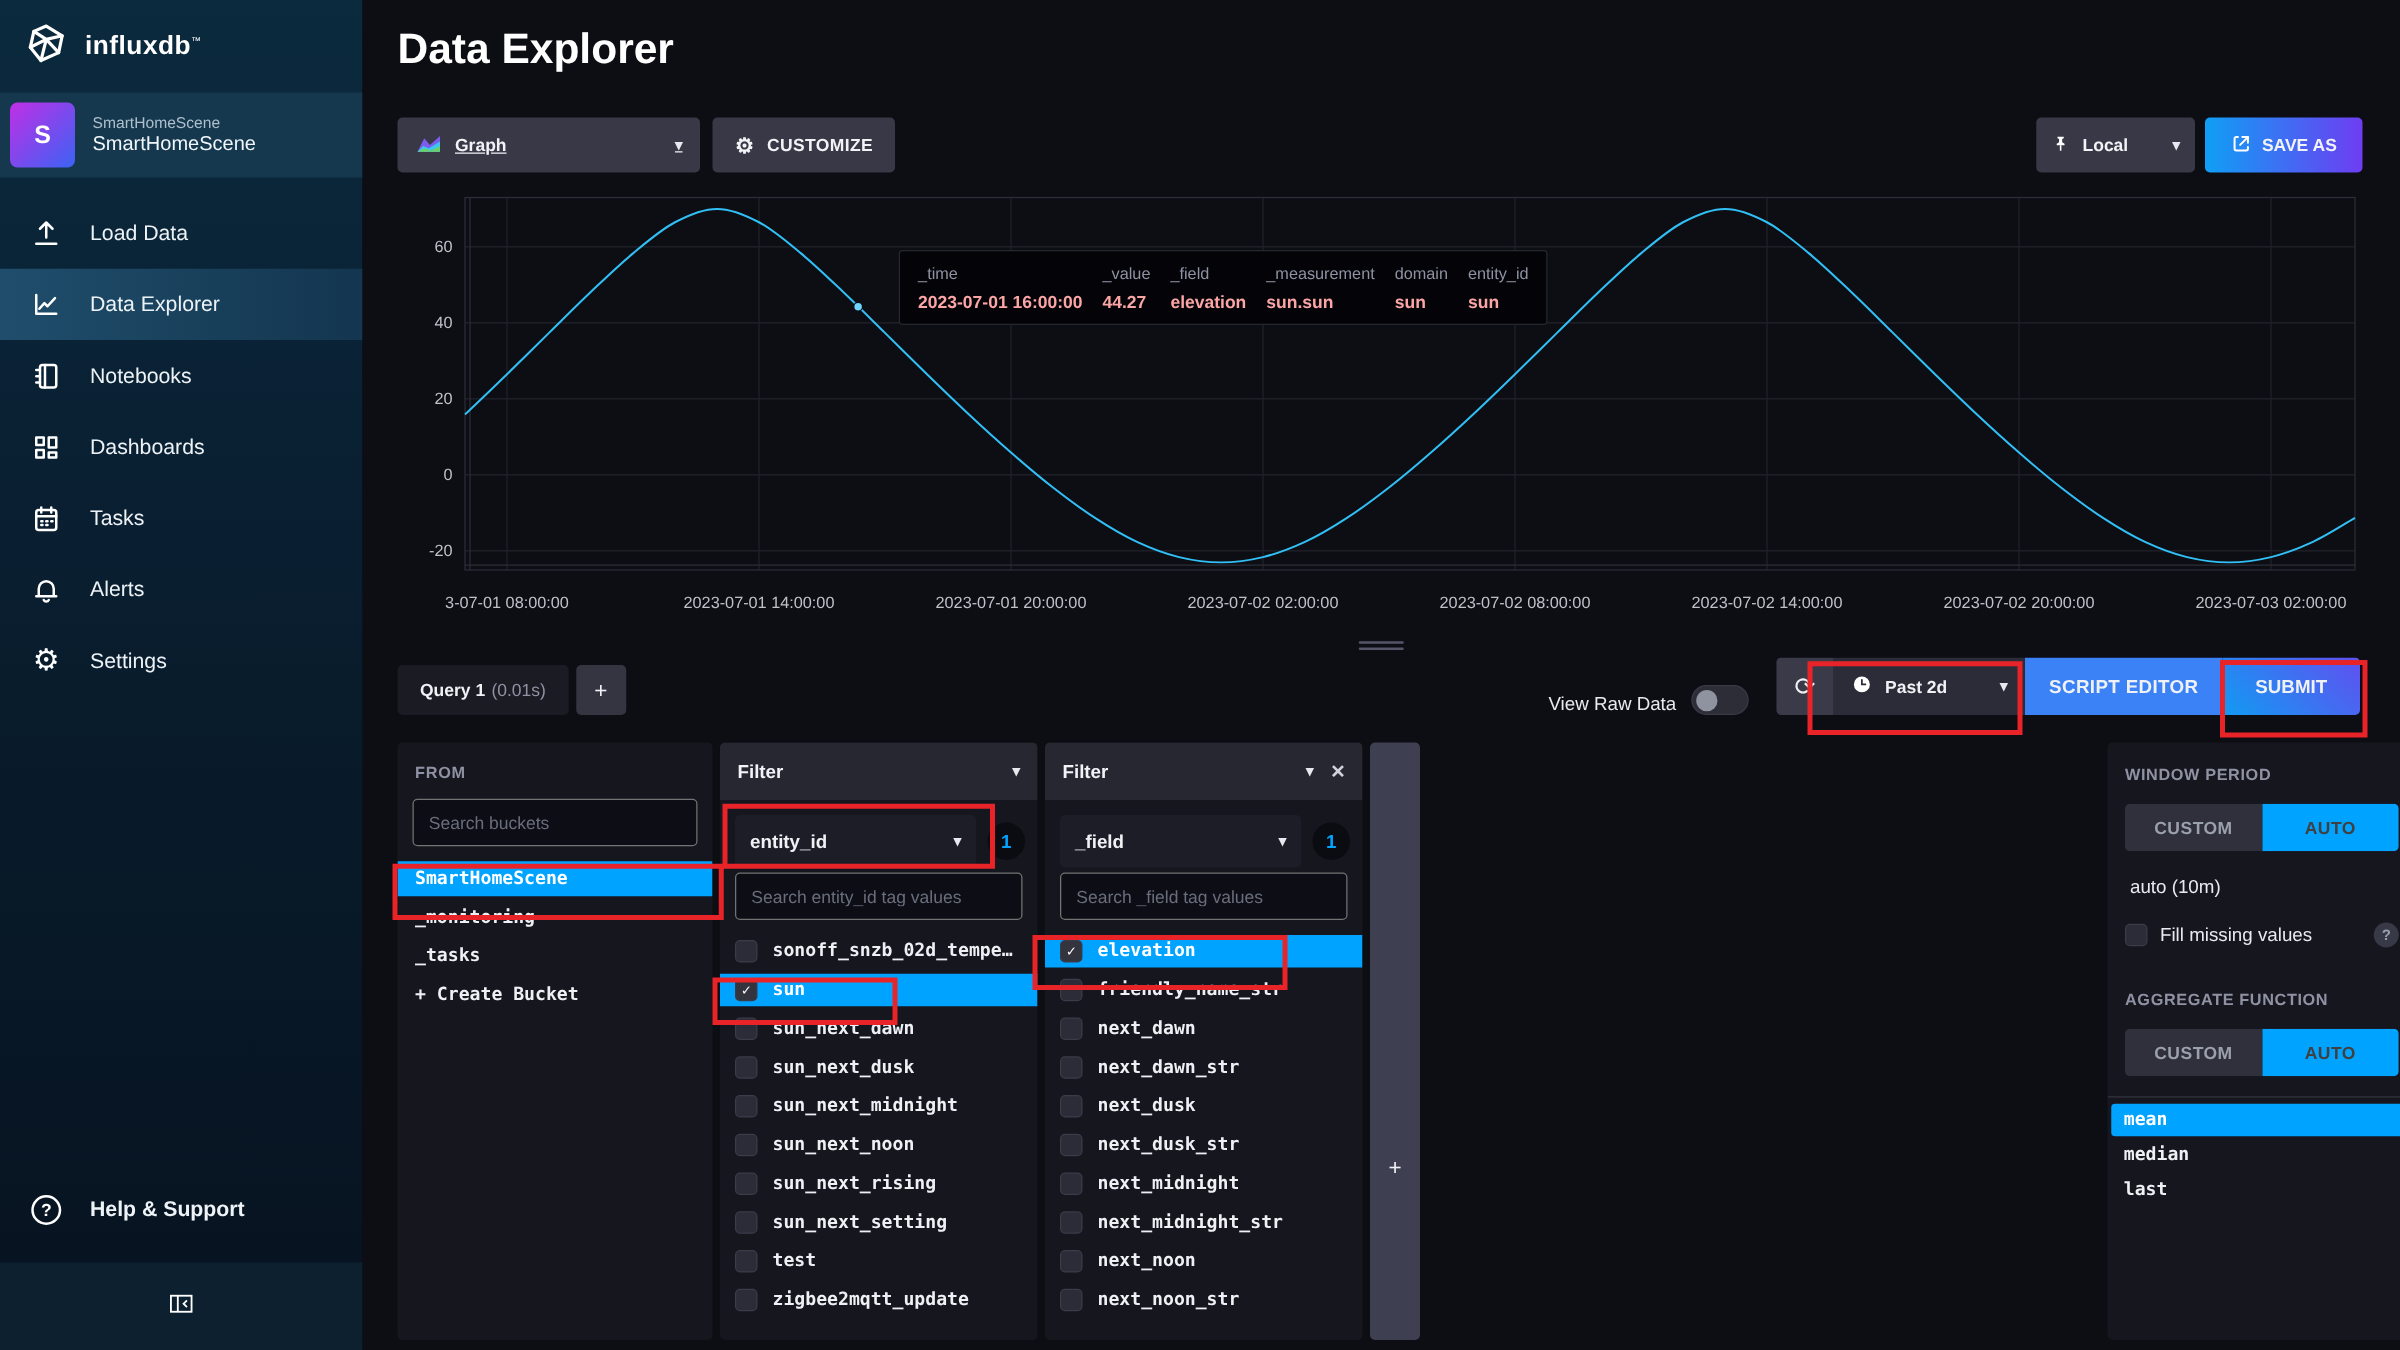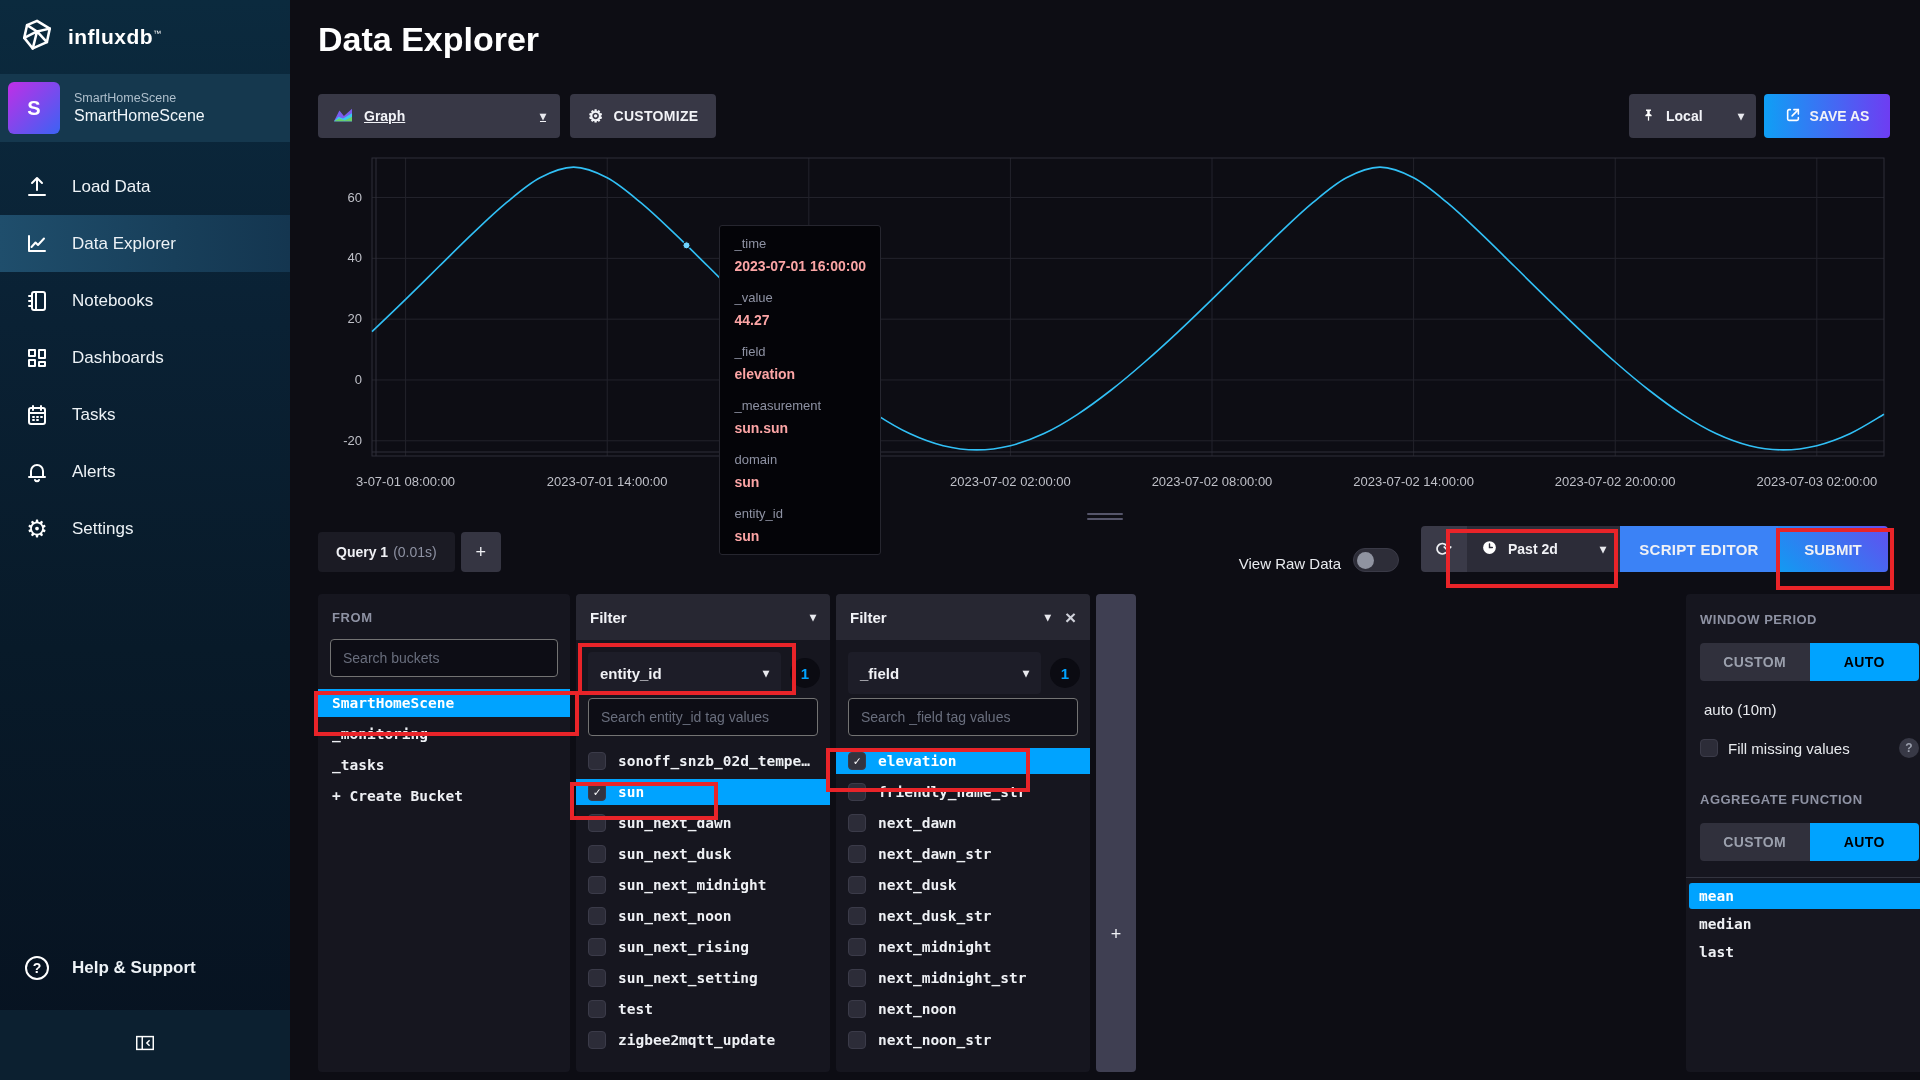--- a/index.html
+++ b/index.html
@@ -118,21 +118,21 @@
   .value-row.checked .checkbox { background:#34343f; }
   .value-row.checked .checkbox::after { content:"✓"; }
   .value-row .vlabel { margin-left:12px; }
 
   .rp-label { padding:18px 14px 0; font-size:13px; font-weight:700; color:#8e92a3; letter-spacing:.5px; }
   .rp-label.agg { padding-top:34px; }
   .segmented { display:flex; margin:16px 14px 0; height:38px; border-radius:4px; overflow:hidden; }
   .seg { flex:1; display:flex; align-items:center; justify-content:center; font-weight:700; font-size:14px;
     letter-spacing:.4px; cursor:pointer; }
   .seg.custom { background:#30303c; color:#9ba0ad; }
-  .seg.auto { background:#00a3ff; color:#000000; }
+  .seg.auto { background:#00a3ff; color:#404040; }
   .auto-value { margin:20px 0 0 18px; font-size:15px; color:#e8eaee; }
   .fill-row { display:flex; align-items:center; margin:20px 14px 0; gap:10px; font-size:15px; color:#e8eaee; }
   .help-circle { margin-left:auto; width:20px; height:20px; border-radius:50%; background:#383946; color:#9ba0ad;
     font-size:12px; font-weight:700; display:flex; align-items:center; justify-content:center; cursor:pointer; }
   .agg-list { margin-top:16px; border-top:1px solid #33343f; padding-top:3px; font-family:"DejaVu Sans Mono", monospace; }
   .agg-row { height:26px; margin:2px 3px; display:flex; align-items:center; padding-left:10px;
     font-size:14.5px; font-weight:700; color:#eef0f4; border-radius:3px; cursor:pointer; }
   .agg-row.selected { background:#00a3ff; color:#fff; }
 
   
@@ -315,21 +315,21 @@
           <line x1="1297.2" y1="8" x2="1297.2" y2="306" stroke="#23232c" stroke-width="1"></line>
           <text x="1297.2" y="336" fill="#bfc0c8" font-size="13" font-family="Liberation Sans" text-anchor="middle">2023-07-02 20:00:00</text>
           <line x1="1498.8000000000002" y1="8" x2="1498.8000000000002" y2="306" stroke="#23232c" stroke-width="1"></line>
           <text x="1498.8000000000002" y="336" fill="#bfc0c8" font-size="13" font-family="Liberation Sans" text-anchor="middle">2023-07-03 02:00:00</text>
           <rect x="54" y="8" width="1512" height="298" fill="none" stroke="#2e2e39" stroke-width="1"></rect>
           <line x1="58" y1="8" x2="58" y2="306" stroke="#2e2e39" stroke-width="1"></line>
           <line x1="54" y1="302" x2="1566" y2="302" stroke="#2e2e39" stroke-width="1"></line>
           <path d="M54.0,181.6C59.6,176.3 76.4,160.3 87.6,149.4C98.8,138.5 110.0,127.3 121.2,116.3C132.4,105.3 143.6,94.0 154.8,83.4C166.0,72.8 177.2,62.0 188.4,52.7C199.6,43.4 210.8,33.7 222.0,27.8C233.2,21.8 244.4,17.1 255.6,17.1C266.8,17.1 278.0,21.8 289.2,27.8C300.4,33.7 311.6,43.4 322.8,52.7C334.0,62.0 345.2,72.8 356.4,83.4C367.6,94.0 378.8,105.3 390.0,116.3C401.2,127.3 412.4,138.5 423.6,149.4C434.8,160.3 446.0,171.2 457.2,181.6C468.4,192.1 479.6,202.3 490.8,212.0C502.0,221.8 513.2,231.3 524.4,240.0C535.6,248.7 546.8,257.1 558.0,264.3C569.2,271.6 580.4,278.3 591.6,283.5C602.8,288.7 614.0,292.9 625.2,295.7C636.4,298.4 647.6,299.9 658.8,299.9C670.0,299.9 681.2,298.4 692.4,295.7C703.6,292.9 714.8,288.7 726.0,283.5C737.2,278.3 748.4,271.6 759.6,264.3C770.8,257.1 782.0,248.7 793.2,240.0C804.4,231.3 815.6,221.8 826.8,212.0C838.0,202.3 849.2,192.1 860.4,181.6C871.6,171.2 882.8,160.3 894.0,149.4C905.2,138.5 916.4,127.3 927.6,116.3C938.8,105.3 950.0,94.0 961.2,83.4C972.4,72.8 983.6,62.0 994.8,52.7C1006.0,43.4 1017.2,33.7 1028.4,27.8C1039.6,21.8 1050.8,17.1 1062.0,17.1C1073.2,17.1 1084.4,21.8 1095.6,27.8C1106.8,33.7 1118.0,43.4 1129.2,52.7C1140.4,62.0 1151.6,72.8 1162.8,83.4C1174.0,94.0 1185.2,105.3 1196.4,116.3C1207.6,127.3 1218.8,138.5 1230.0,149.4C1241.2,160.3 1252.4,171.2 1263.6,181.6C1274.8,192.1 1286.0,202.3 1297.2,212.0C1308.4,221.8 1319.6,231.3 1330.8,240.0C1342.0,248.7 1353.2,257.1 1364.4,264.3C1375.6,271.6 1386.8,278.3 1398.0,283.5C1409.2,288.7 1420.4,292.9 1431.6,295.7C1442.8,298.4 1454.0,299.9 1465.2,299.9C1476.4,299.9 1487.6,298.4 1498.8,295.7C1510.0,292.9 1521.2,288.7 1532.4,283.5C1543.6,278.3 1560.4,267.5 1566.0,264.3" fill="none" stroke="#31c0f6" stroke-width="1.6"></path>
           <circle cx="368.496" cy="95.36265306122448" r="3.5" fill="#6fd4ff" stroke="#0d0d14" stroke-width="1"></circle>
         </svg>
-      <div class="chart-tooltip" id="chart-tooltip" style="left: 401.496px; top: 75px; flex-direction: column;">
+      <div class="chart-tooltip" id="chart-tooltip" style="left: 401.496px; top: 50px;">
 
           <div class="tt-col">
             <div class="tt-label">_time</div>
             <div class="tt-value">2023-07-01 16:00:00</div>
           </div>
 
           <div class="tt-col">
             <div class="tt-label">_value</div>
             <div class="tt-value">44.27</div>
           </div>

